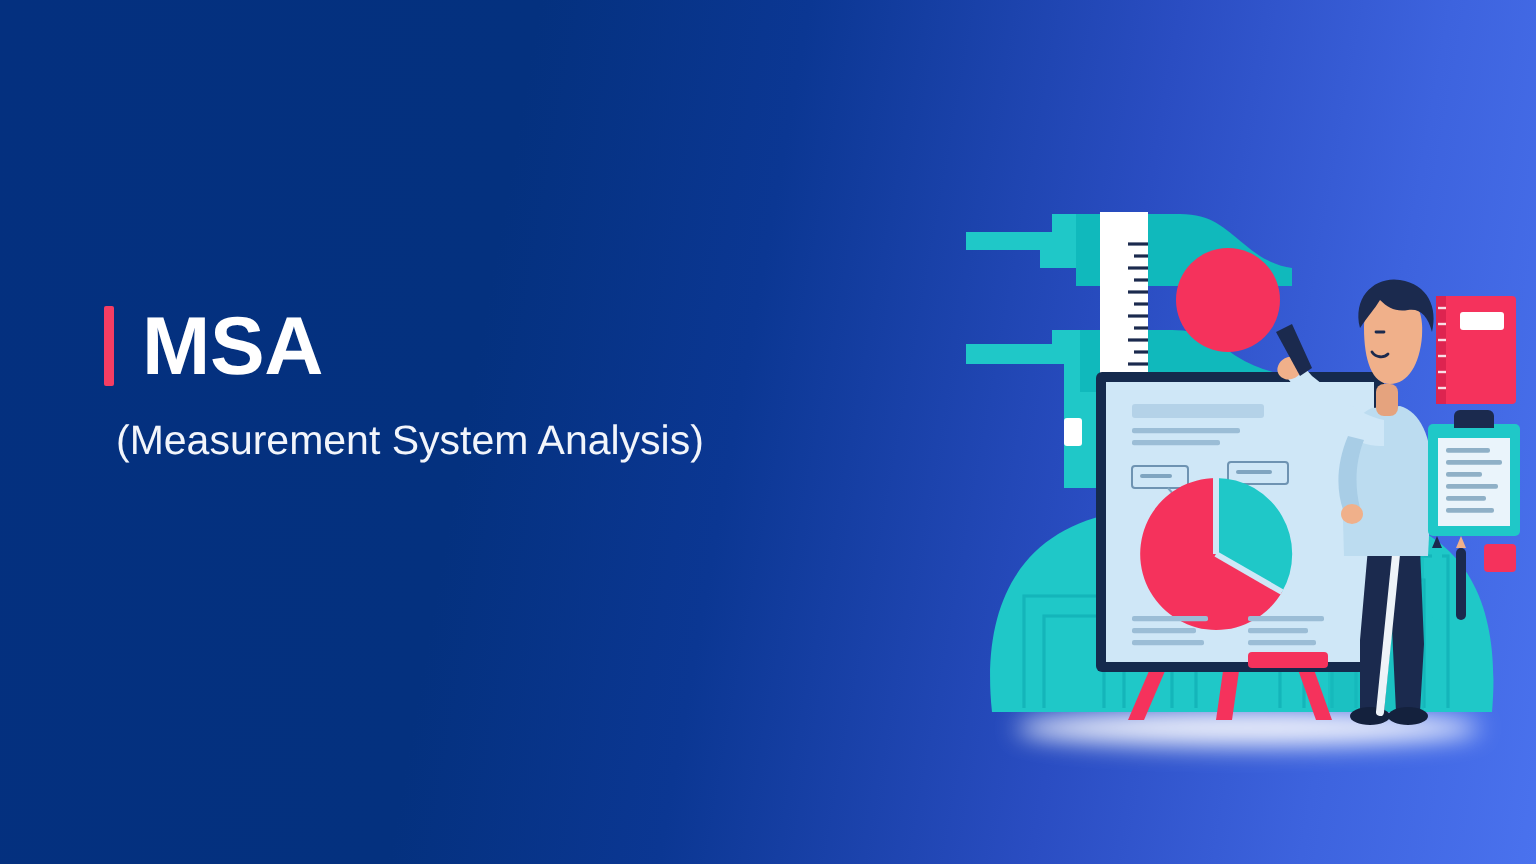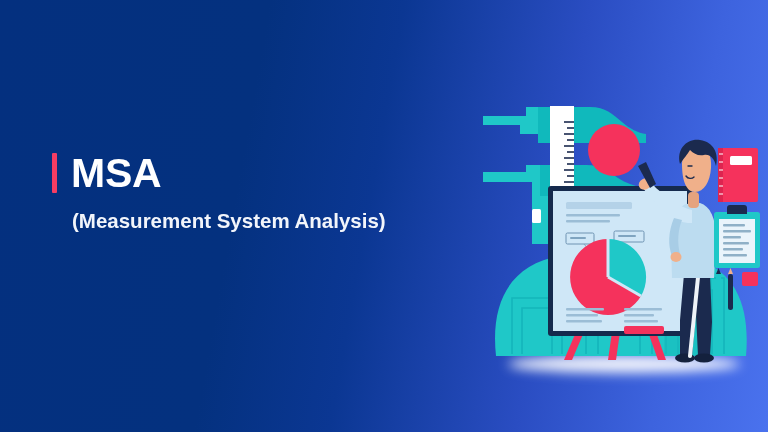--- a/index.html
+++ b/index.html
@@ -47,23 +47,23 @@
     color: #ffffff;
     font-size: 41px;
     font-weight: bold;
     letter-spacing: -0.2px;
     line-height: 1;
     white-space: nowrap;
   }
   #page-subtitle {
     color: #f2f5fb;
     font-size: 20.5px;
-    font-weight: bold;
+    font-weight: normal;
     margin-top: 11px;
-    margin-left: 20px;
+    margin-left: 6px;
     white-space: nowrap;
   }
   
   #illustration {
     position: absolute;
     left: 466px;
     top: 92px;
     width: 302px;
     height: 300px;
   }

